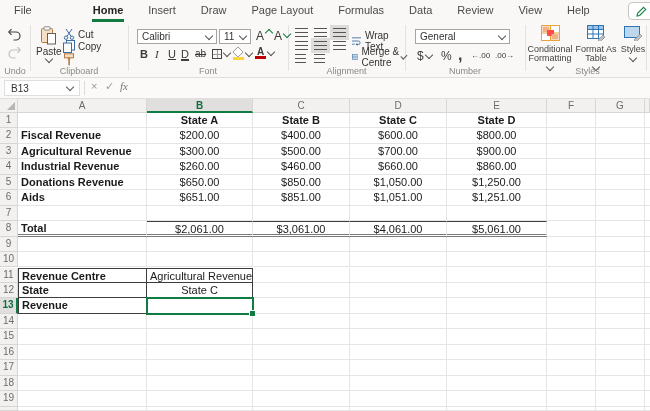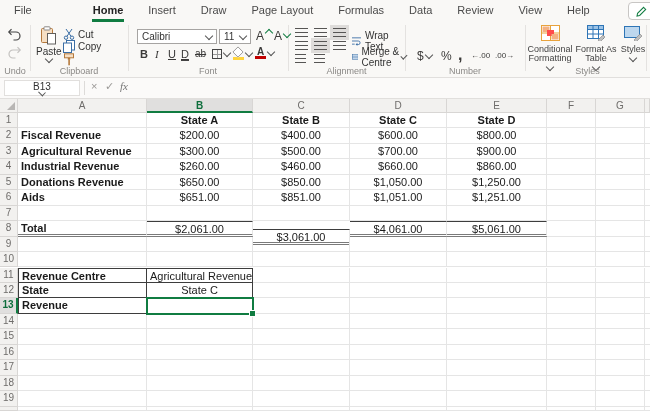--- a/index.html
+++ b/index.html
@@ -32,21 +32,21 @@
           background:repeating-linear-gradient(to bottom,#565554 0 1px,transparent 1px 4px);}
   .alicon.asel{box-shadow:0 0 0 3px #dedcda;background-color:#dedcda;}
   .borderico{width:10px;height:10px;border:1px solid #444;box-sizing:border-box;
      background:linear-gradient(#9a9a9a,#9a9a9a) center/100% 1px no-repeat,
                 linear-gradient(#9a9a9a,#9a9a9a) center/1px 100% no-repeat;}
   .colorbar{display:block;width:11px;height:3px;margin-top:0px;}
   
   .fbar{position:absolute;left:0;top:78px;width:650px;height:21px;background:#fbfaf9;
         border-bottom:1px solid #e1dfdd;box-sizing:border-box;}
   .namebox{position:absolute;left:4px;top:2px;width:76px;height:16px;background:#fff;border:1px solid #e1dfdd;
-           font-size:10px;color:#333;display:flex;align-items:center;padding:0 6px;justify-content:space-between;box-sizing:border-box;flex-direction:column;}
+           font-size:10px;color:#333;display:flex;align-items:center;padding:0 6px;justify-content:space-between;box-sizing:border-box;}
   .fsep{position:absolute;left:84px;top:3px;height:14px;width:1px;background:#dddbd9;}
   .fico{position:absolute;top:2px;font-size:11px;color:#9a9896;}
   .fxi{font-family:"Liberation Serif",serif;font-style:italic;color:#777;}
   
   .grid{position:absolute;left:0;top:99px;width:650px;height:312px;background:#fff;overflow:hidden;}
   .colhdr,.rowhdr,.corner{position:absolute;box-sizing:border-box;background:#f2f1ef;
         border-right:1px solid #d8d6d4;border-bottom:1px solid #d8d6d4;
         font-size:10px;color:#6e6c6a;text-align:center;}
   .colhdr.selhdr{background:#e0dfde;color:#0e6e3c;font-weight:bold;border-bottom:2px solid #107c41;}
   .rowhdr.selhdr{background:#e0dfde;color:#0e6e3c;font-weight:bold;border-right:2px solid #107c41;}
@@ -224,20 +224,24 @@
         <rect x="0.5" y="0.5" width="11" height="9" fill="#dce9f7" stroke="#3b6ea5"></rect>
         <path d="M0.5 3.5 h11 M0.5 6.5 h11" stroke="#3b6ea5"></path>
       </svg>
       <span>Merge &amp; Centre</span>
       <span class="chev"></span>
     </div>
     <div class="glabel">Alignment</div>
   </div>
 
   <div class="rgroup" style="left:405px;width:120px">
+    <div class="fontbox" style="left:10px;top:7px;width:95px">
+      <span>General</span>
+      <span class="chev"></span>
+    </div>
     <div class="glyphbtn" style="left:12px;top:27px;font-size:12px">
       <span>$</span>
       <span class="chev"></span>
     </div>
     <div class="glyphbtn" style="left:36px;top:27px;font-size:12px">
       <span>%</span>
     </div>
     <div class="glyphbtn" style="left:53px;top:24px;font-size:16px;font-weight:bold">
       <span>,</span>
     </div>
@@ -367,21 +371,21 @@
     <div class="cell" style="left: 147px; top: 106.7px; width: 106px; height: 15.45px;"></div>
     <div class="cell" style="left: 253px; top: 106.7px; width: 97px; height: 15.45px;"></div>
     <div class="cell" style="left: 350px; top: 106.7px; width: 97px; height: 15.45px;"></div>
     <div class="cell" style="left: 447px; top: 106.7px; width: 100px; height: 15.45px;"></div>
     <div class="cell" style="left: 547px; top: 106.7px; width: 49px; height: 15.45px;"></div>
     <div class="cell" style="left: 596px; top: 106.7px; width: 49px; height: 15.45px;"></div>
     <div class="cell" style="left: 645px; top: 106.7px; width: 5px; height: 15.45px;"></div>
     <div class="rowhdr" style="left: 0px; top: 122.15px; width: 18px; height: 15.45px; line-height: 14.45px;">8</div>
     <div class="cell b dbl" style="left: 18px; top: 122.15px; width: 129px; height: 15.45px;">Total</div>
     <div class="cell c topline dbl" style="left: 147px; top: 122.15px; width: 106px; height: 15.45px;">$2,061.00</div>
-    <div class="cell c topline dbl" style="left: 253px; top: 122.15px; width: 97px; height: 15.45px; margin-top: 8px;">$3,061.00</div>
+    <div class="cell c topline dbl" style="left: 253px; top: 122.15px; width: 97px; height: 15.45px;">$3,061.00</div>
     <div class="cell c topline dbl" style="left: 350px; top: 122.15px; width: 97px; height: 15.45px;">$4,061.00</div>
     <div class="cell c topline dbl" style="left: 447px; top: 122.15px; width: 100px; height: 15.45px;">$5,061.00</div>
     <div class="cell" style="left: 547px; top: 122.15px; width: 49px; height: 15.45px;"></div>
     <div class="cell" style="left: 596px; top: 122.15px; width: 49px; height: 15.45px;"></div>
     <div class="cell" style="left: 645px; top: 122.15px; width: 5px; height: 15.45px;"></div>
     <div class="rowhdr" style="left: 0px; top: 137.6px; width: 18px; height: 15.45px; line-height: 14.45px;">9</div>
     <div class="cell" style="left: 18px; top: 137.6px; width: 129px; height: 15.45px;"></div>
     <div class="cell" style="left: 147px; top: 137.6px; width: 106px; height: 15.45px;"></div>
     <div class="cell" style="left: 253px; top: 137.6px; width: 97px; height: 15.45px;"></div>
     <div class="cell" style="left: 350px; top: 137.6px; width: 97px; height: 15.45px;"></div>

